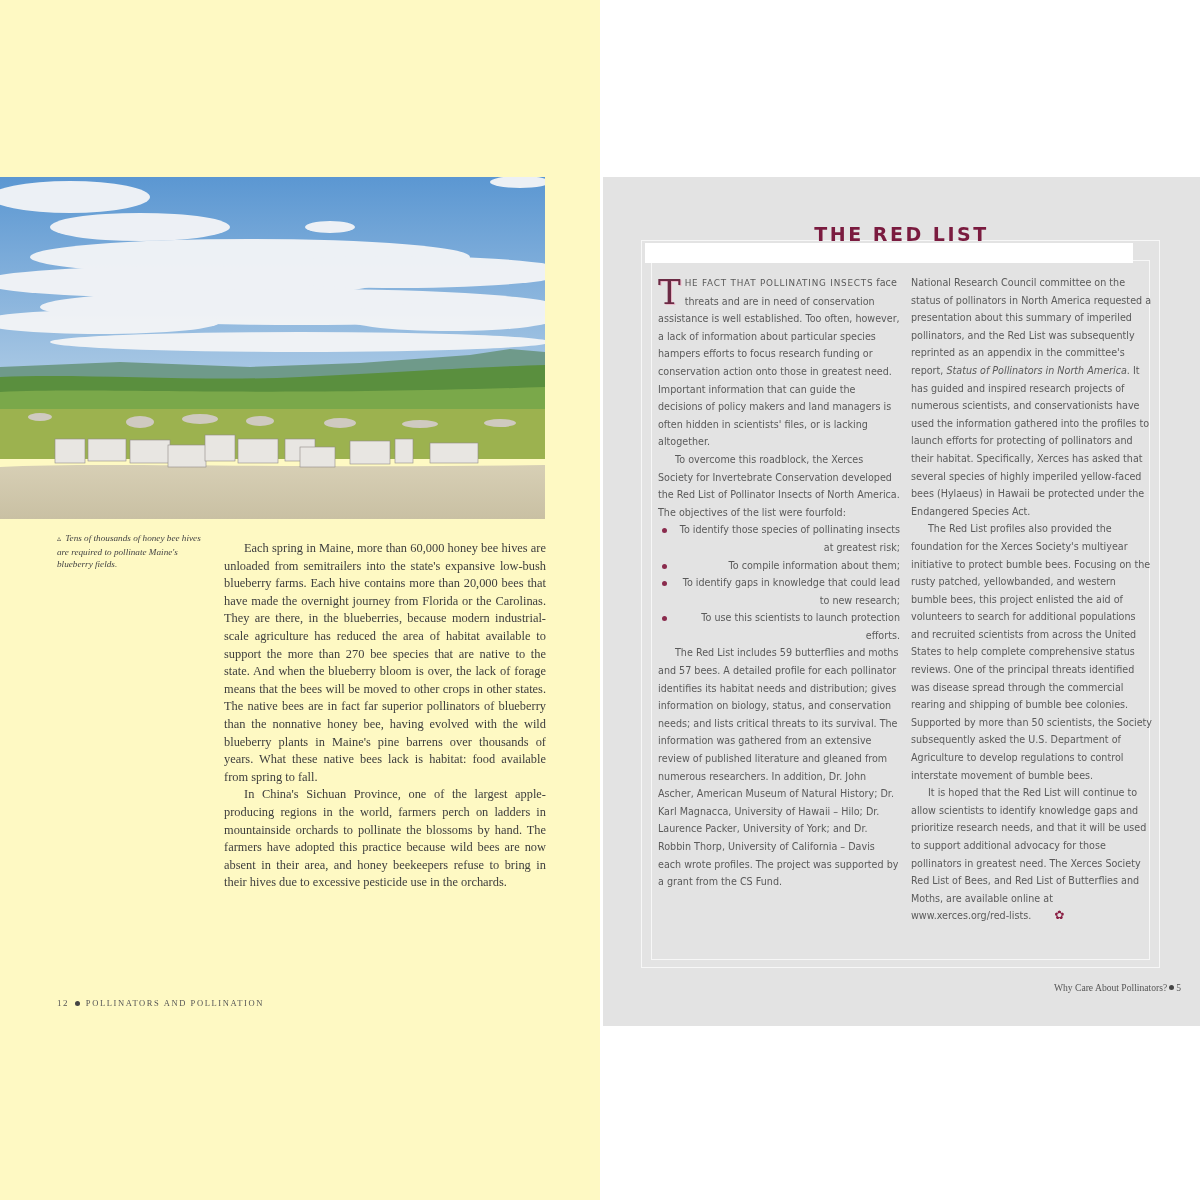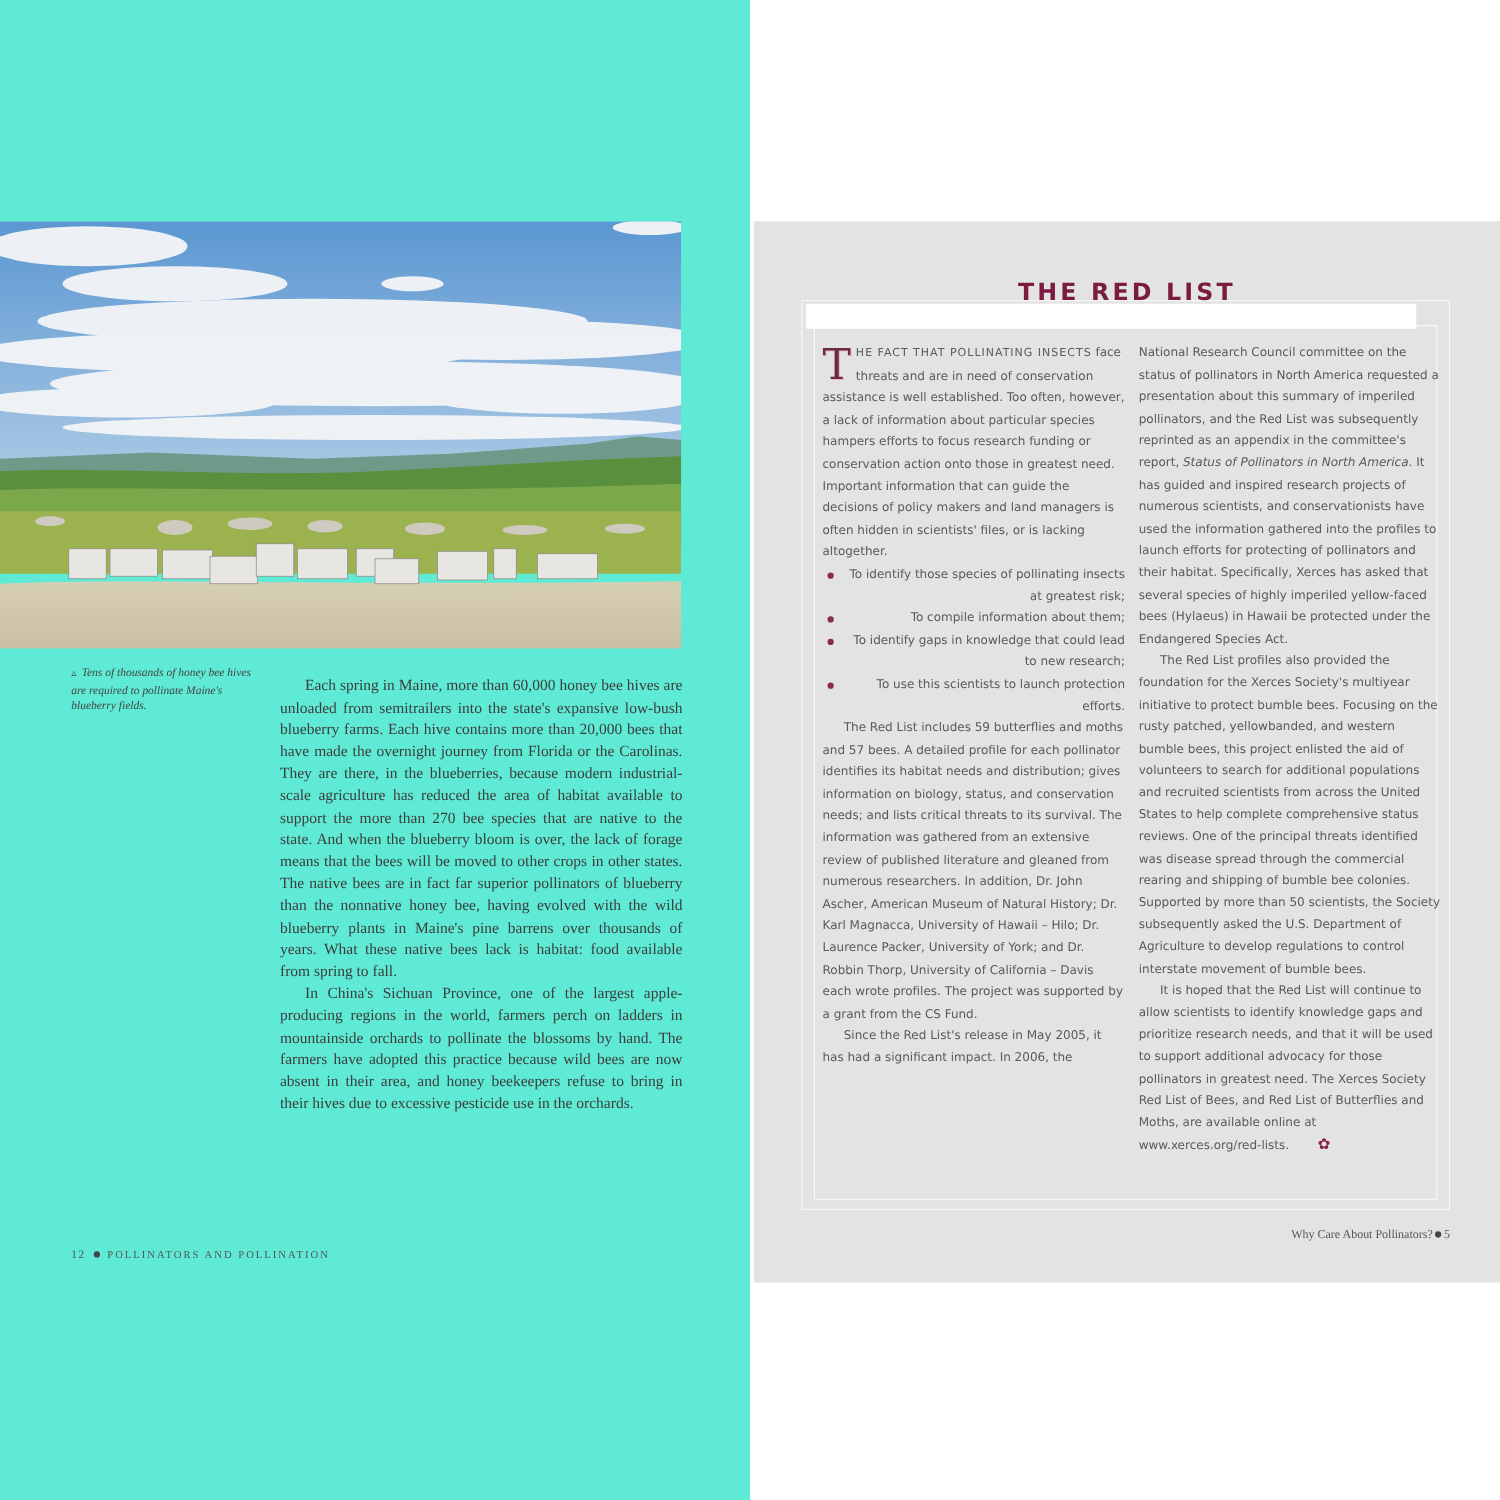--- a/index.html
+++ b/index.html
@@ -1,20 +1,20 @@
 <!DOCTYPE html>
 <html><head>
   <meta charset="utf-8">
   <style>
     * { box-sizing: border-box; margin: 0; padding: 0; }
     html, body { width: 1200px; height: 1200px; background: #ffffff; overflow: hidden; }
     body { position: relative; font-family: "Liberation Serif", serif; color: #3a3a3a; }
 
     
-    .left-page { position: absolute; left: 0; top: 0; width: 600px; height: 1200px; background: #5eead4; }
+    .left-page { position: absolute; left: 0; top: 0; width: 600px; height: 1200px; background: #fef9c3; }
     .photo { position: absolute; left: 0; top: 177px; width: 545px; height: 342px; overflow: hidden; }
     .photo svg { display: block; }
     .caption { position: absolute; left: 57px; top: 532px; width: 150px; font-family: "Liberation Serif", serif; font-style: italic; font-size: 9.2px; line-height: 12.5px; color: #444; }
     .caption .tri { font-style: normal; font-size: 8px; margin-right: 2px; }
     .body-left { position: absolute; left: 224px; top: 540px; width: 322px; font-size: 12.4px; line-height: 17.6px; color: #3d3d3d; text-align: justify; }
     .body-left p { margin: 0; }
     .body-left p.indent { text-indent: 20px; }
     .folio-left { position: absolute; left: 57px; top: 982px; font-size: 9px; letter-spacing: 1.4px; color: #555; display: flex; align-items: center; gap: 6px; margin-top: 16px; }
     .folio-left .dot, .folio-right .dot { display: inline-block; width: 5px; height: 5px; border-radius: 50%; background: #444; }
     .folio-left .runner { font-variant: small-caps; text-transform: uppercase; font-size: 8.5px; letter-spacing: 1.6px; }
@@ -30,21 +30,21 @@
     .col-a { left: 55px; }
     .col-b { left: 308px; }
     .col p { margin: 0; }
     .col p.indent { text-indent: 17px; }
     .dropcap { float: left; font-family: "DejaVu Serif", serif; font-size: 34px; line-height: 30px; color: #6b2a44; margin: 3px 4px 0 0; text-shadow: 1px 1px 0 #e9b7c8; }
     .smallcaps { text-transform: uppercase; font-size: 8.8px; letter-spacing: 0.8px; }
     .bullets { list-style: none; margin: 0; padding: 0; text-align: right; }
     .bullets li { position: relative; padding-left: 14px; }
     .bullets li::before { content: ""; position: absolute; left: 4px; top: 7px; width: 5px; height: 5px; border-radius: 50%; background: #8a2b4d; }
     .end-star { display: inline-block; color: #8a1f44; font-size: 12px; margin-left: 6px; }
-    .folio-right { position: absolute; right: 40px; top: 805px; font-size: 9.6px; color: #555; display: flex; align-items: center; gap: 2px; }
+    .folio-right { position: absolute; right: 19px; top: 805px; font-size: 9.6px; color: #555; display: flex; align-items: center; gap: 2px; }
   </style>
 </head>
 <body>
 
 <div class="left-page">
   <div class="photo">
     <svg width="545" height="342" viewBox="0 0 545 342" xmlns="http://www.w3.org/2000/svg">
       <defs>
         <linearGradient id="sky" x1="0" y1="0" x2="0" y2="1">
           <stop offset="0" stop-color="#5b97d2"></stop>
@@ -124,28 +124,28 @@
 <div class="right-page">
   <div class="frame-outer"></div>
   <div class="frame-inner"></div>
   <div class="title-band"></div>
   <div class="title-main">THE RED LIST</div>
 
   <div class="col col-a">
     <p>
       <span class="dropcap">T</span><span class="smallcaps">HE FACT THAT POLLINATING INSECTS</span><span> face threats and are in need of conservation assistance is well established. Too often, however, a lack of information about particular species hampers efforts to focus research funding or conservation action onto those in greatest need. Important information that can guide the decisions of policy makers and land managers is often hidden in scientists' files, or is lacking altogether.</span>
     </p>
+    <p class="indent">To overcome this roadblock, the Xerces Society for Invertebrate Conservation developed the Red List of Pollinator Insects of North America. The objectives of the list were fourfold:</p>
     <ul class="bullets">
       <li>To identify those species of pollinating insects at greatest risk;</li>
       <li>To compile information about them;</li>
       <li>To identify gaps in knowledge that could lead to new research;</li>
       <li>To use this scientists to launch protection efforts.</li>
     </ul>
     <p class="indent">The Red List includes 59 butterflies and moths and 57 bees. A detailed profile for each pollinator identifies its habitat needs and distribution; gives information on biology, status, and conservation needs; and lists critical threats to its survival. The information was gathered from an extensive review of published literature and gleaned from numerous researchers. In addition, Dr. John Ascher, American Museum of Natural History; Dr. Karl Magnacca, University of Hawaii – Hilo; Dr. Laurence Packer, University of York; and Dr. Robbin Thorp, University of California – Davis each wrote profiles. The project was supported by a grant from the CS Fund.</p>
-    <p class="indent">Since the Red List's release in May 2005, it has had a significant impact. In 2006, the</p>
   </div>
 
   <div class="col col-b">
     <p><span>National Research Council committee on the status of pollinators in North America requested a presentation about this summary of imperiled pollinators, and the Red List was subsequently reprinted as an appendix in the committee's report, </span><i>Status of Pollinators in North America</i><span>. It has guided and inspired research projects of numerous scientists, and conservationists have used the information gathered into the profiles to launch efforts for protecting of pollinators and their habitat. Specifically, Xerces has asked that several species of highly imperiled yellow-faced bees (Hylaeus) in Hawaii be protected under the Endangered Species Act.</span></p>
     <p class="indent">The Red List profiles also provided the foundation for the Xerces Society's multiyear initiative to protect bumble bees. Focusing on the rusty patched, yellowbanded, and western bumble bees, this project enlisted the aid of volunteers to search for additional populations and recruited scientists from across the United States to help complete comprehensive status reviews. One of the principal threats identified was disease spread through the commercial rearing and shipping of bumble bee colonies. Supported by more than 50 scientists, the Society subsequently asked the U.S. Department of Agriculture to develop regulations to control interstate movement of bumble bees.</p>
     <p class="indent"><span>It is hoped that the Red List will continue to allow scientists to identify knowledge gaps and prioritize research needs, and that it will be used to support additional advocacy for those pollinators in greatest need. The Xerces Society Red List of Bees, and Red List of Butterflies and Moths, are available online at www.xerces.org/red-lists.</span><span class="end-star">✿</span></p>
   </div>
 
   <div class="folio-right">
     <span>Why Care About Pollinators?</span>

